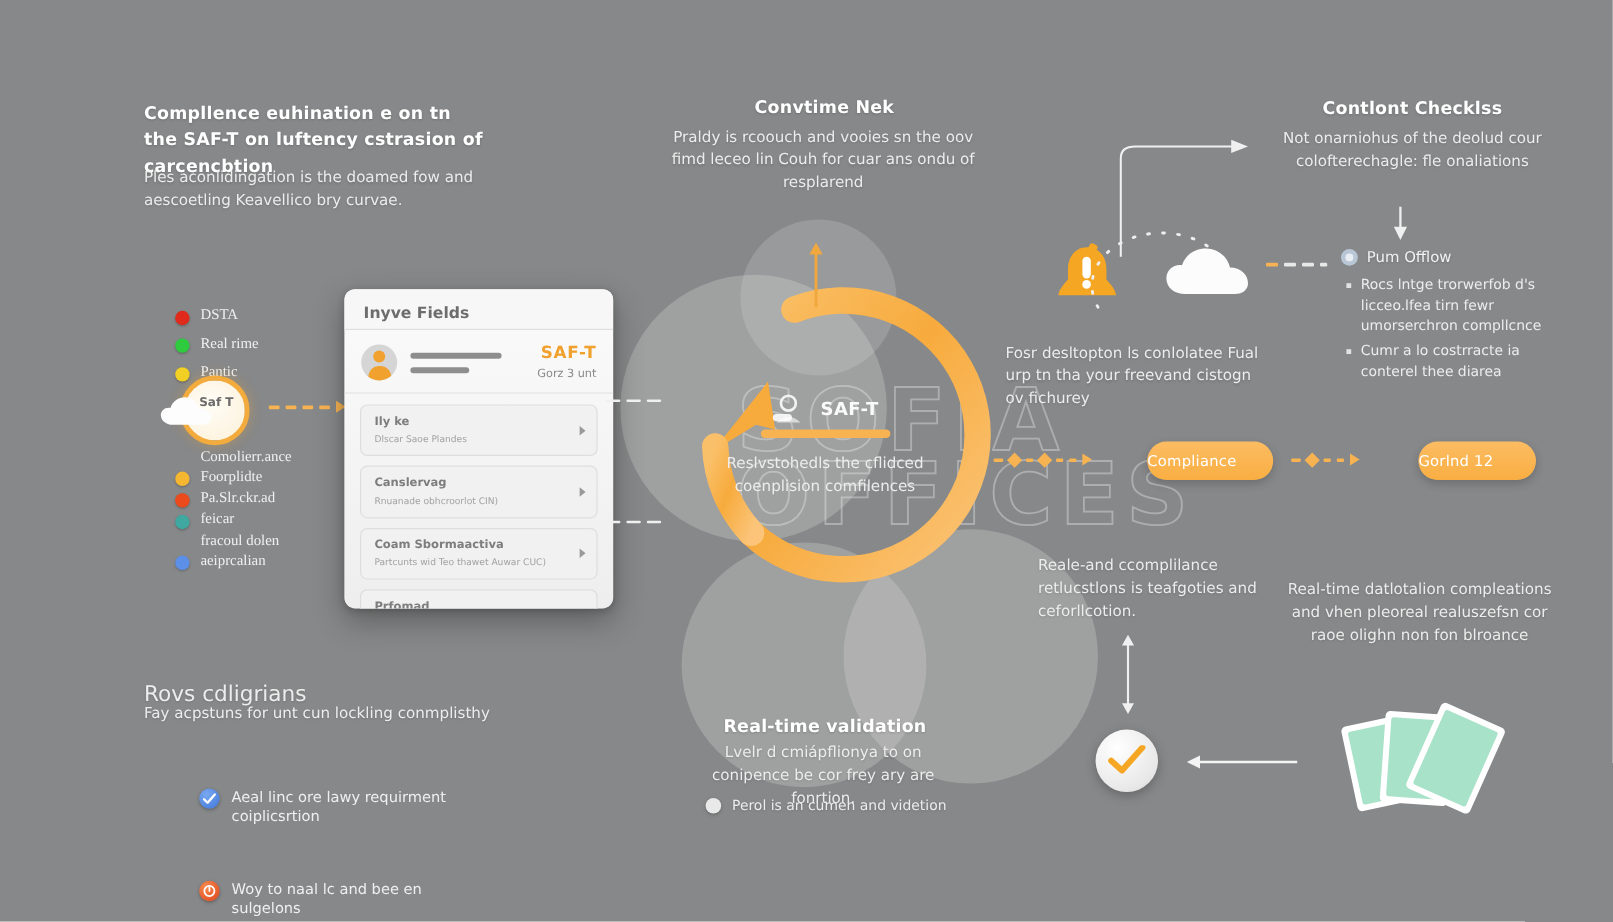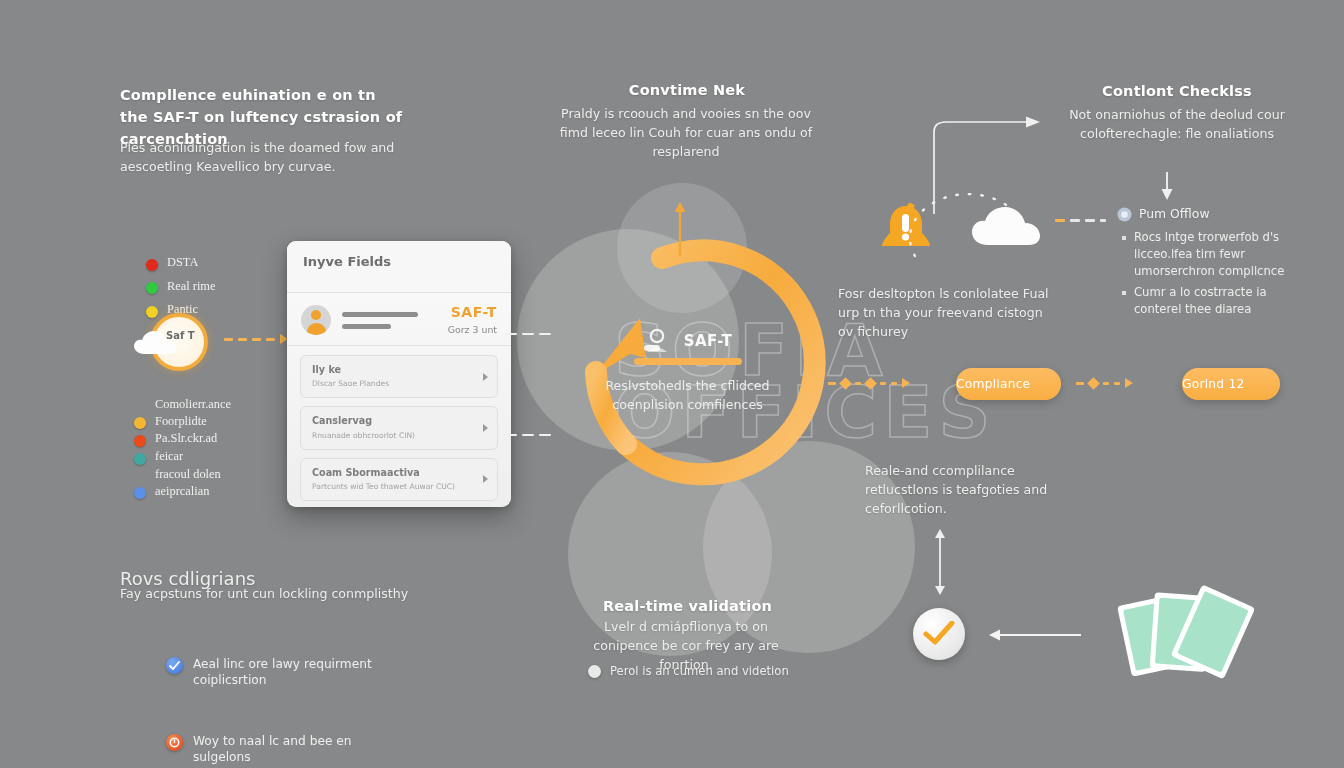--- a/index.html
+++ b/index.html
@@ -66,21 +66,21 @@
 
   
   .panel {
     position: absolute;
     background: linear-gradient(180deg,#fbfbfb 0%,#eeeeee 100%);
     border-radius: 9px;
     box-shadow: 0 10px 26px rgba(0,0,0,.30), 0 2px 6px rgba(0,0,0,.18);
     overflow: hidden;
   }
   .panel-head {
-    padding: 13px 16px 23px;
+    padding: 13px 16px 5px;
     font-size: 13px; font-weight: 700; color: #6d6d6d;
     border-bottom: 1px solid #e0e0e0;
     background: #f7f7f7;
   }
   .panel-id {
     display: flex; align-items: center; gap: 11px;
     padding: 12px 14px 10px;
     border-bottom: 1px solid #e3e3e3;
   }
   .avatar {
@@ -339,21 +339,21 @@
   <span style="position:absolute; left:166px; top:330px; font-size:10px; color:#6b6b6b; font-weight:600;">Saf T</span>
 
   <div class="dashflow" style="left:224px; top:334px;">
     <i style="width:9px;height:3px;"></i>
     <i style="width:9px;height:3px;"></i>
     <i style="width:9px;height:3px;"></i>
     <i style="width:9px;height:3px;"></i>
     <span class="dash-arrow"></span>
   </div>
 
-  <div class="legend legend-tight" style="left:134px; top:372px; width:125px;margin-top:24px;">
+  <div class="legend legend-tight" style="left:146px; top:372px; width:125px;">
     <div class="legend-row">
       <span class="dot" style="background:#f5b731;"></span>
       <span class="legend-label">Comolierr.ance Foorplidte</span>
     </div>
     <div class="legend-row">
       <span class="dot" style="background:#ea4a1c;"></span>
       <span class="legend-label">Pa.Slr.ckr.ad</span>
     </div>
     <div class="legend-row">
       <span class="dot" style="background:#3fa8a0;"></span>
@@ -437,20 +437,21 @@
     <i style="width:6px;height:3px;"></i>
     <span class="dash-arrow"></span>
   </div>
 
   <div class="pill" style="left:1182px; top:368px; width:98px; height:32px;">
     <span>Gorlnd 12</span>
   </div>
 
   <div class="txt t-body" style="left:865px; top:461px; width:190px;">Reale-and ccomplilance retlucstlons is teafgoties and ceforllcotion.</div>
 
+  <div class="txt t-body t-center" style="left:1068px; top:481px; width:230px;">Real-time datlotalion compleations and vhen pleoreal realuszefsn cor raoe olighn non fon blroance</div>
 
   <svg style="position:absolute; left:932px; top:528px;" width="16" height="68">
     <line x1="8" y1="8" x2="8" y2="60" stroke="#f0f0f0" stroke-width="1.8"></line>
     <path d="M8 1 L13 10 L3 10 Z" fill="#f0f0f0"></path>
     <path d="M8 67 L3 58 L13 58 Z" fill="#f0f0f0"></path>
   </svg>
 
   <div class="check-badge" style="left:913px; top:608px; width:52px; height:52px;">
     <svg width="32" height="26" viewBox="0 0 32 26">
       <path d="M3 13 L12 21 L29 2" fill="none" stroke="#f5a623" stroke-width="5" stroke-linecap="round" stroke-linejoin="round"></path>

